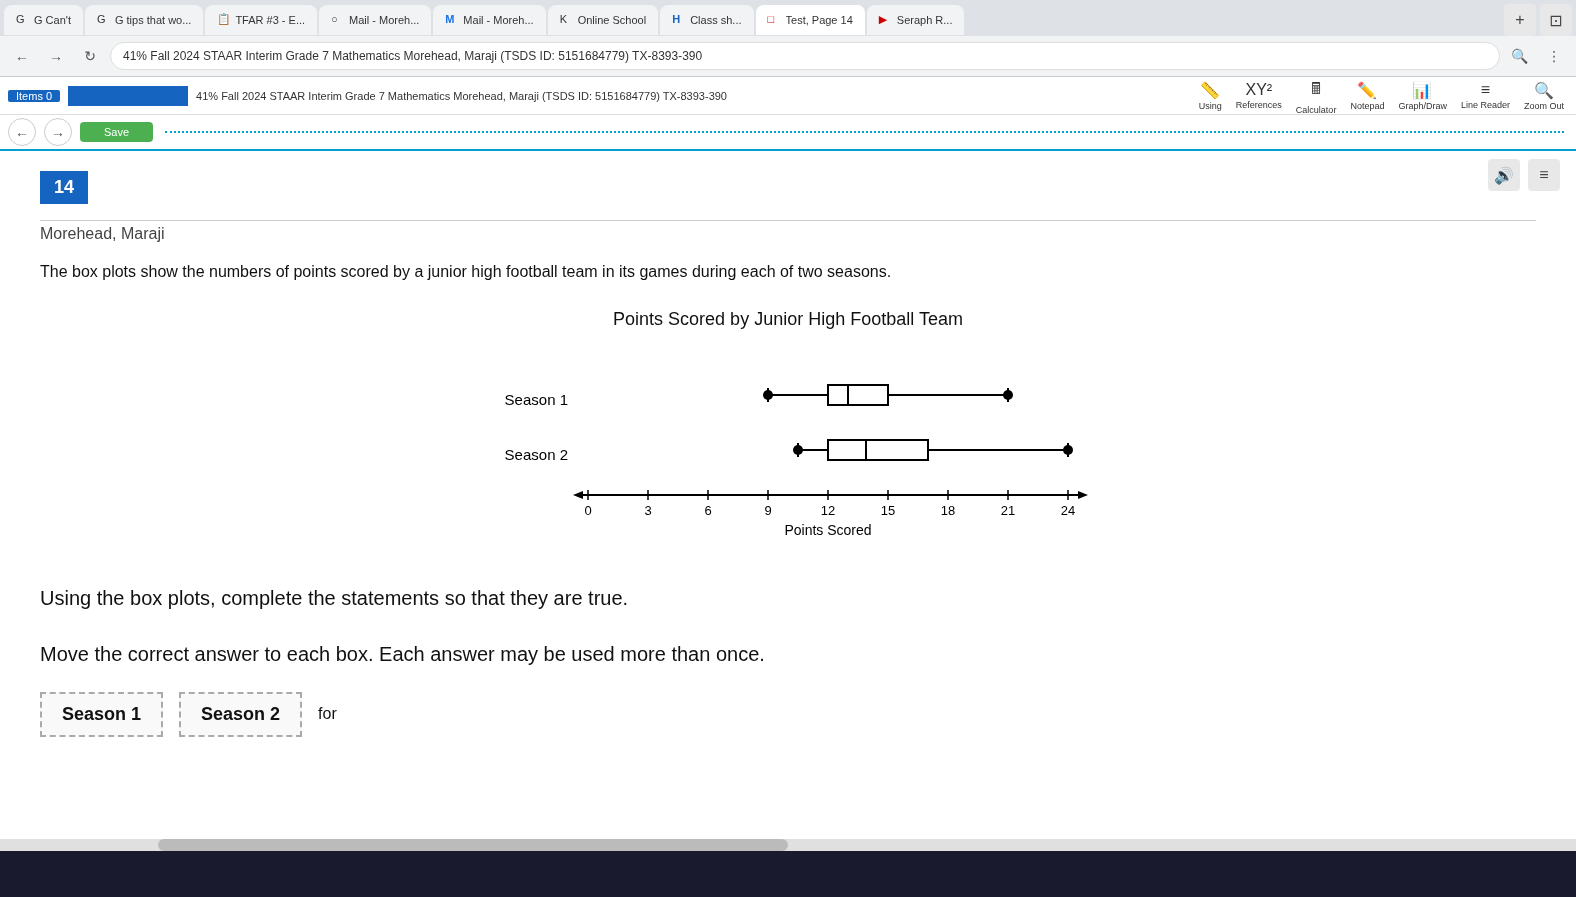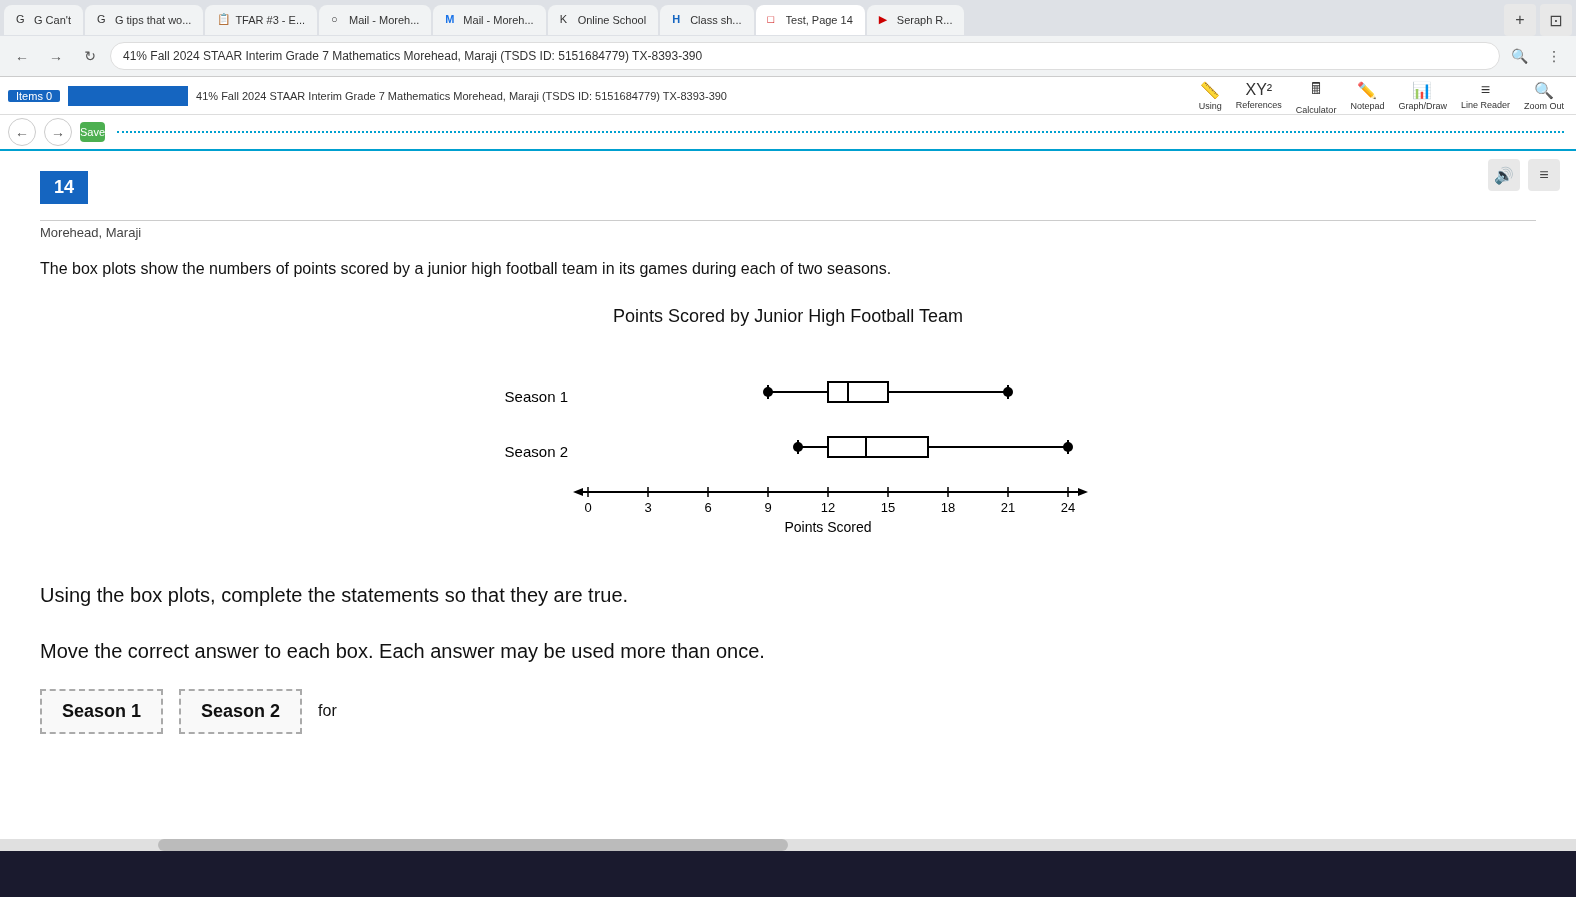--- a/index.html
+++ b/index.html
@@ -159,21 +159,21 @@
       justify-content: center;
       font-size: 14px;
       color: #555;
     }
 
     .save-btn {
       background: #4CAF50;
       color: white;
       border: none;
       border-radius: 4px;
-      padding: 4px 0;
+      padding: 4px 24px;
       font-size: 11px;
       cursor: pointer;
     }
 
     .dotted-line {
       flex: 1;
       border-bottom: 2px dotted #00a0d0;
       margin: 0 4px;
     }
 
@@ -190,21 +190,21 @@
       display: inline-block;
       background: #1565C0;
       color: #fff;
       font-size: 18px;
       font-weight: bold;
       padding: 6px 14px;
       margin-bottom: 8px;
     }
 
     .student-name {
-      font-size: 13px;
+      font-size: 16px;
       color: #444;
       margin-bottom: 16px;
     }
 
     .question-text {
       font-size: 16px;
       color: #111;
       line-height: 1.6;
       margin-bottom: 24px;
       max-width: 1100px;

